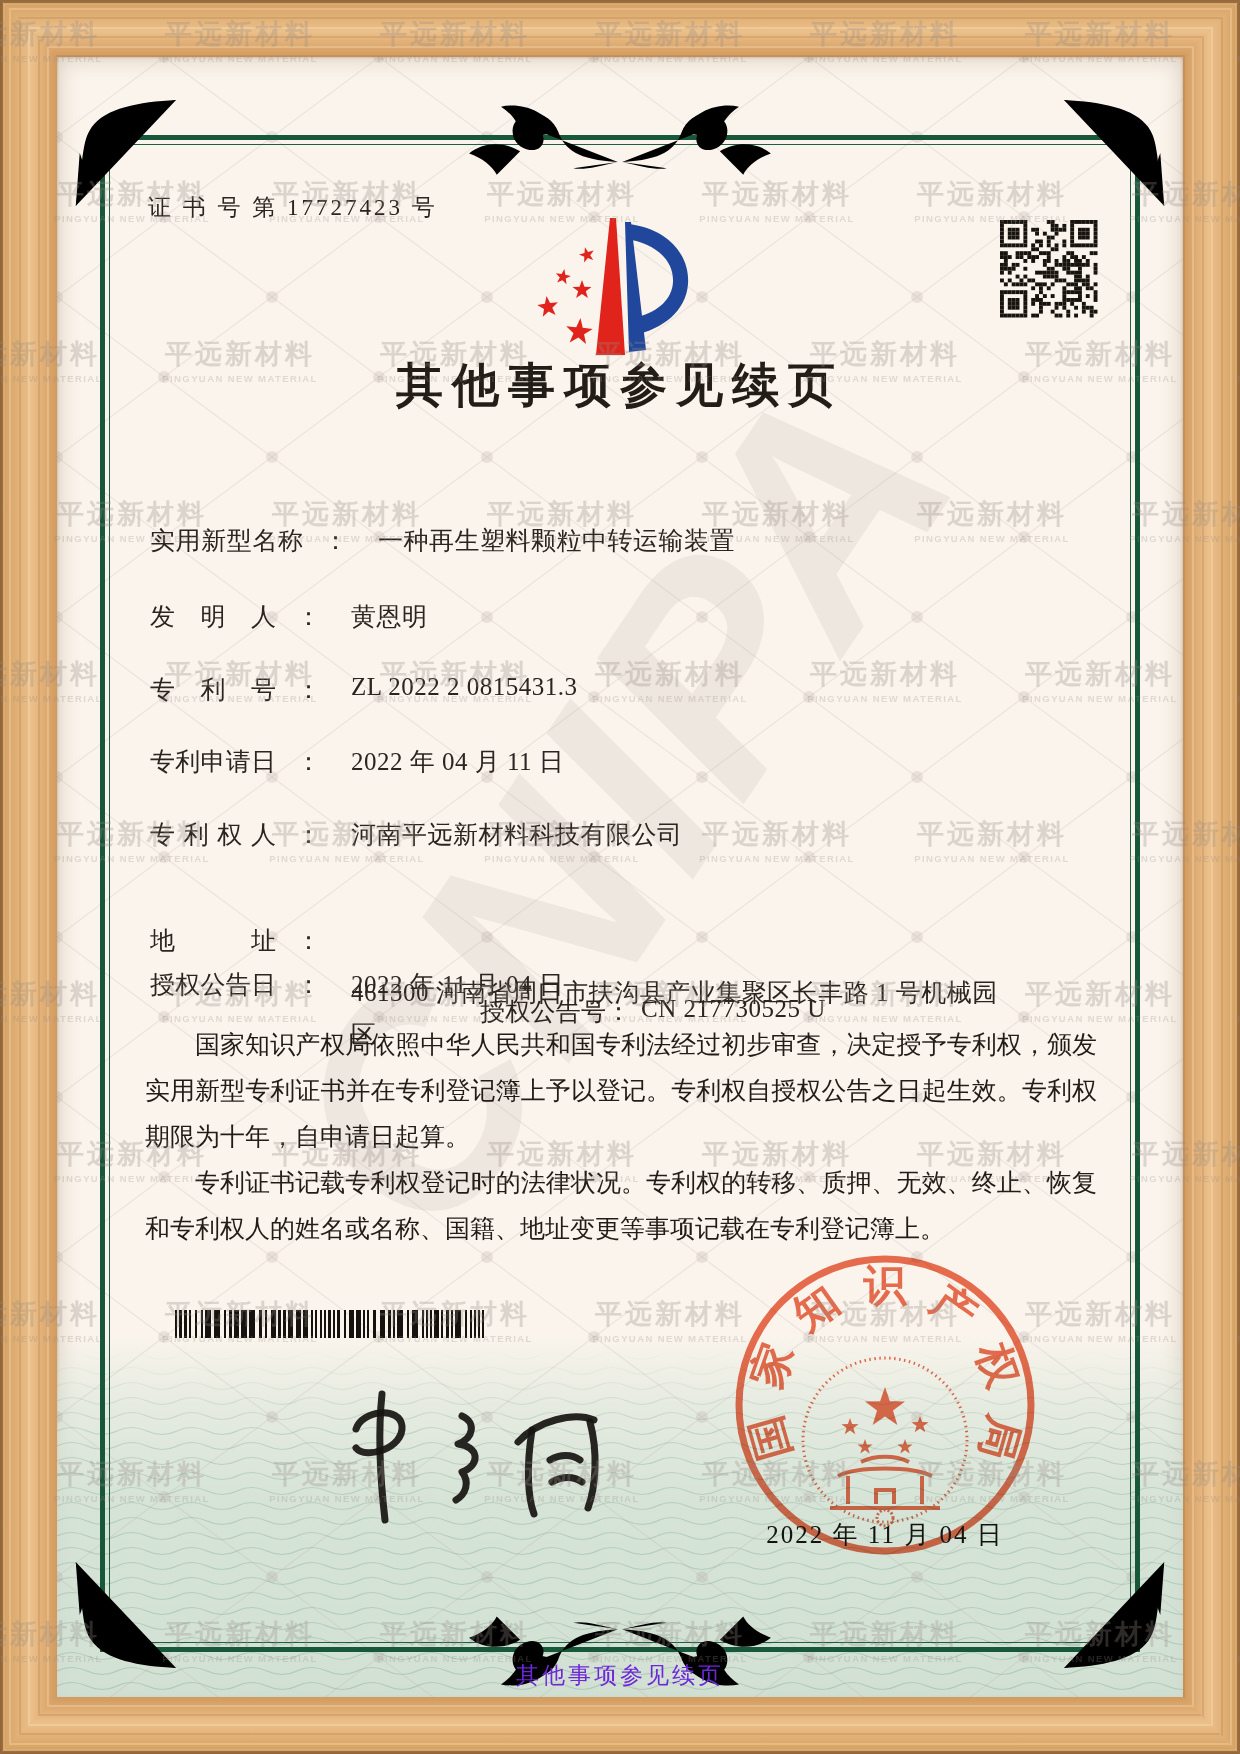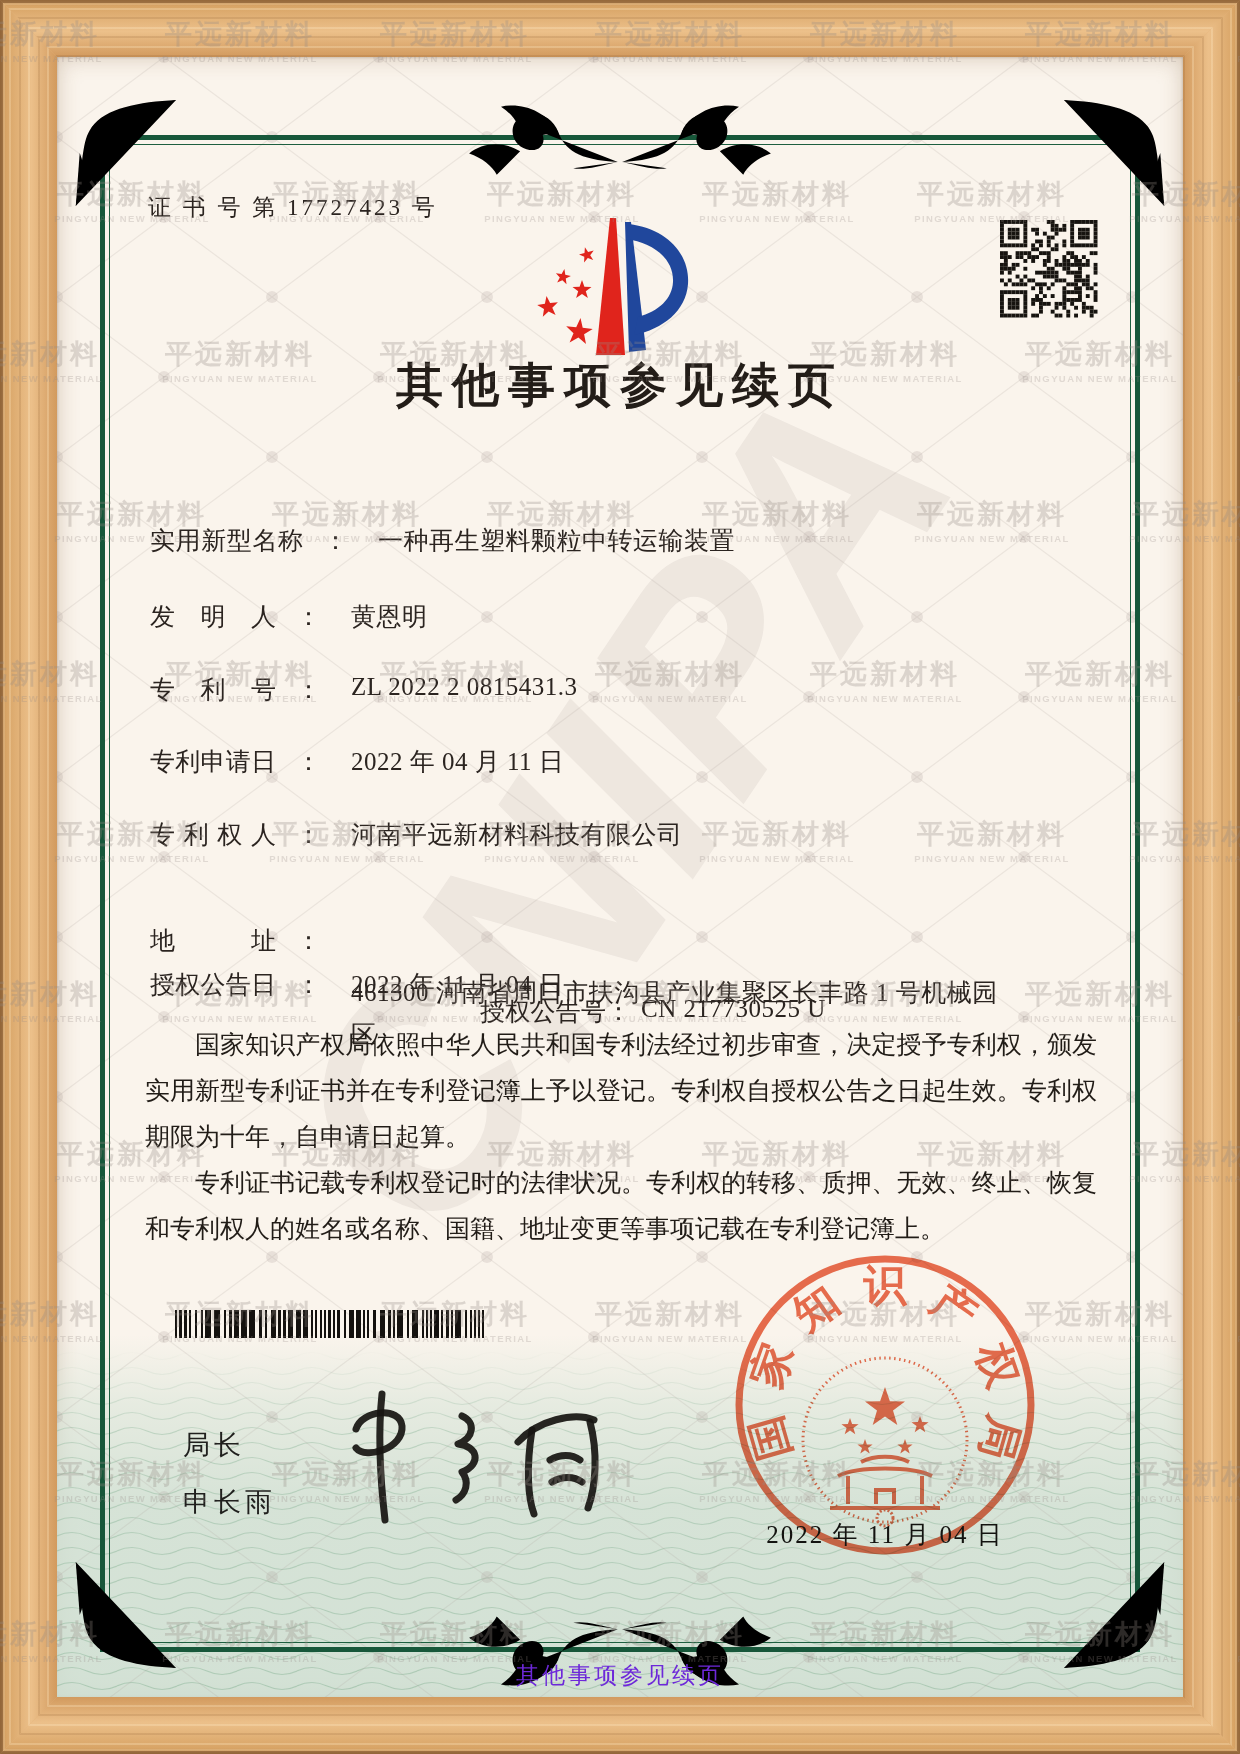--- a/index.html
+++ b/index.html
@@ -574,24 +574,20 @@
       <rect x="271" y="0" width="3" height="28" fill="#14110e"></rect>
       <rect x="276" y="0" width="2" height="28" fill="#14110e"></rect>
       <rect x="280" y="0" width="6" height="28" fill="#14110e"></rect>
       <rect x="290" y="0" width="2" height="28" fill="#14110e"></rect>
       <rect x="295" y="0" width="2" height="28" fill="#14110e"></rect>
       <rect x="299" y="0" width="2" height="28" fill="#14110e"></rect>
       <rect x="303" y="0" width="2" height="28" fill="#14110e"></rect>
       <rect x="307" y="0" width="2" height="28" fill="#14110e"></rect>
     </svg>
 
-  <div class="txt" id="signer">
-    <div>局长</div>
-    <div>申长雨</div>
-  </div>
   <svg id="signature" width="300" height="150" viewBox="0 0 300 150">
     <path d="M 60 12 C 56 50 58 95 63 138"></path>
     <path d="M 34 47 C 40 28 78 24 80 44 C 82 66 44 78 34 66"></path>
     <path d="M 140 34 C 154 40 152 56 136 62 C 156 64 160 82 140 90 C 148 100 144 112 134 118"></path>
     <path d="M 196 60 C 216 38 252 30 272 38"></path>
     <path d="M 210 48 C 204 86 206 116 212 132"></path>
     <path d="M 268 40 C 276 70 274 104 266 126"></path>
     <path d="M 228 78 C 238 72 250 72 258 78"></path>
     <path d="M 230 100 C 240 94 252 94 260 100"></path>
   </svg>

